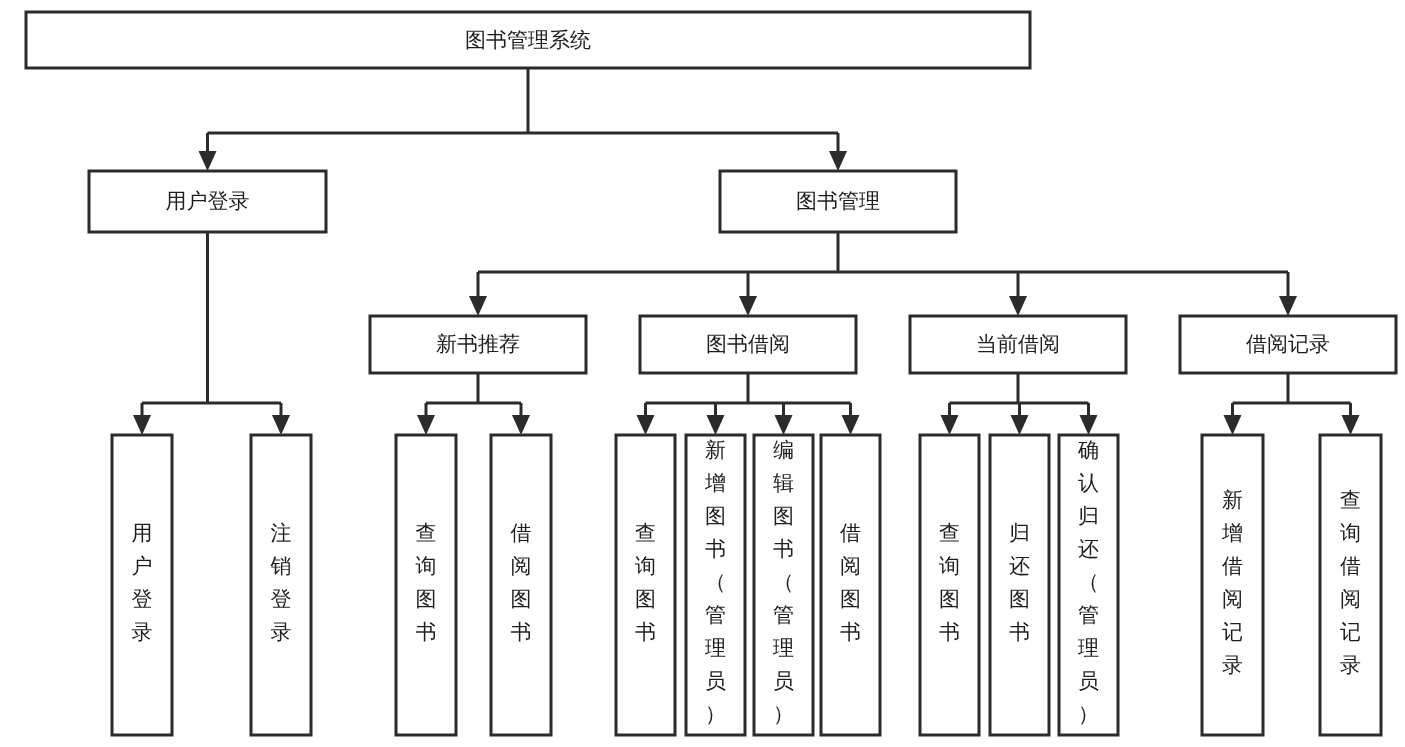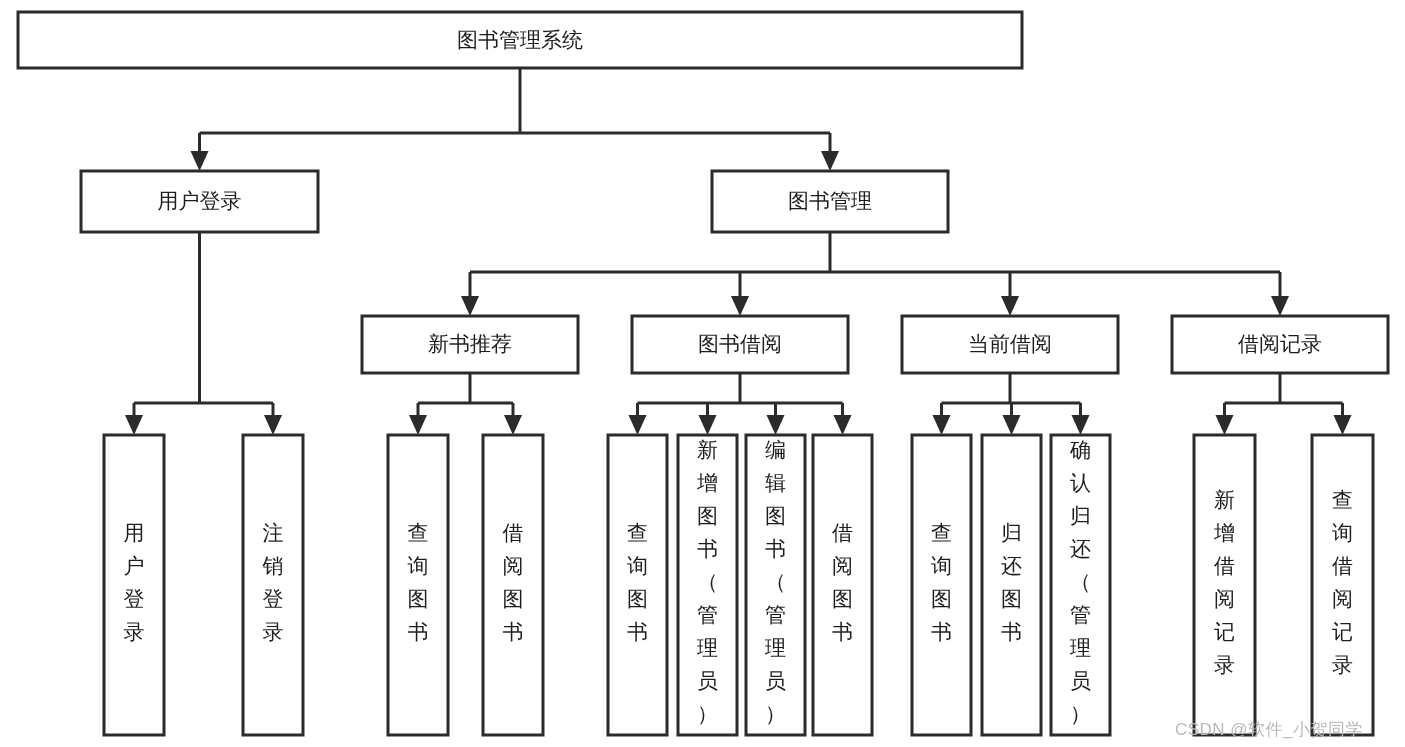--- a/index.html
+++ b/index.html
@@ -9,21 +9,21 @@
   }
   body {
     width: 1405px;
     height: 747px;
     font-family: "Liberation Sans", "DejaVu Sans", sans-serif;
     overflow: hidden;
     position: relative;
   }
   #diagram-root {
     position: absolute;
-    left: 0;
+    left: 8px;
     top: 0;
     width: 1373px;
     height: 747px;
   }
   svg.tree {
     display: block;
     width: 1405px;
     height: 747px;
   }
   .node-rect {
@@ -200,14 +200,13 @@
         <g>
           <rect x="1194" y="435" width="61" height="300" class="node-rect"></rect>
           <text x="1224.5" y="0" class="node-label-v"><tspan x="1224.5" y="506.5">新</tspan><tspan x="1224.5" y="539.5">增</tspan><tspan x="1224.5" y="572.5">借</tspan><tspan x="1224.5" y="605.5">阅</tspan><tspan x="1224.5" y="638.5">记</tspan><tspan x="1224.5" y="671.5">录</tspan></text>
         </g>
         <g>
           <rect x="1312" y="435" width="61" height="300" class="node-rect"></rect>
           <text x="1342.5" y="0" class="node-label-v"><tspan x="1342.5" y="506.5">查</tspan><tspan x="1342.5" y="539.5">询</tspan><tspan x="1342.5" y="572.5">借</tspan><tspan x="1342.5" y="605.5">阅</tspan><tspan x="1342.5" y="638.5">记</tspan><tspan x="1342.5" y="671.5">录</tspan></text>
         </g>
       </g>
   </svg>
-  <div class="watermark">CSDN @软件_小贺同学</div>
 </div>
 
 </body></html>

